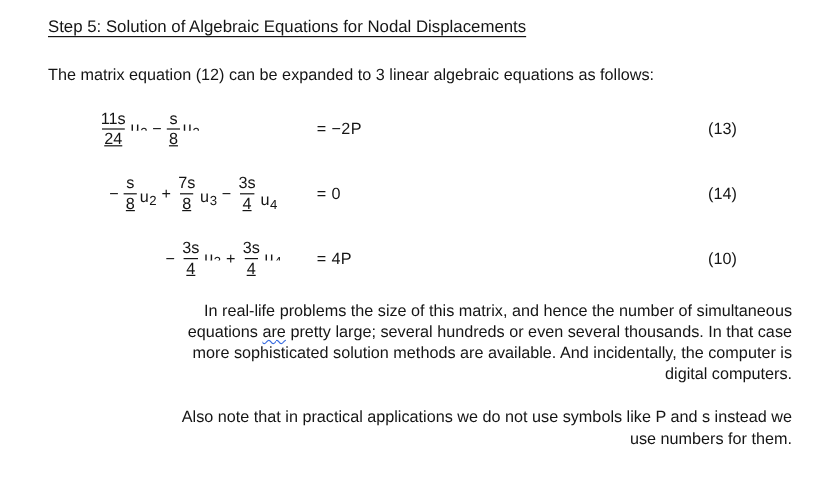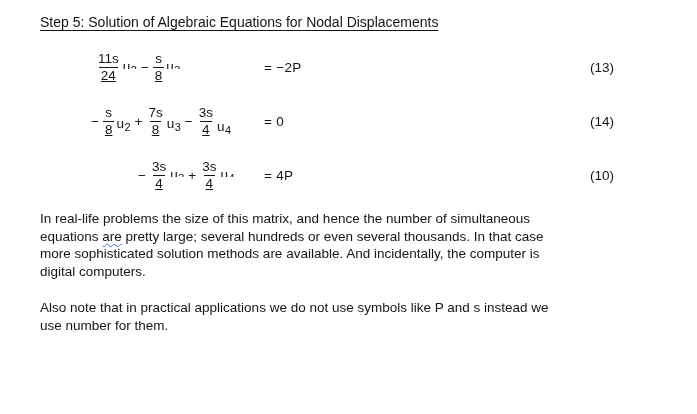--- a/index.html
+++ b/index.html
@@ -17,58 +17,59 @@
     white-space:nowrap;
   }
   .intro{margin-top:23px;font-size:13.5px;line-height:17px;white-space:nowrap;}
 
   
   .eqrow{position:relative;font-size:13.5px;}
   .eqrow.e13{margin-top:14px;height:44px;}
   .eqrow.e14{margin-top:8px;height:48px;}
   .eqrow.e15{margin-top:8px;height:44px;}
   .expr{position:absolute;top:0;height:100%;display:flex;align-items:center;}
-  .e13 .expr{left:55px;text-align:right;}
+  .e13 .expr{left:41px;text-align:right;}
   .e14 .expr{left:48px;}
   .e15 .expr{left:95px;}
   .rhs{position:absolute;left:224px;top:0;height:100%;display:flex;align-items:center;letter-spacing:0.3px;}
   .eqnum{position:absolute;left:550px;top:0;height:100%;display:flex;align-items:center;}
   .frac{display:inline-flex;flex-direction:column;align-items:center;line-height:16px;margin:0 1px;}
   .frac .fn{display:block;padding:0 2px;}
   .frac .fd{display:block;border-top:1px solid #151515;padding:0 2px;text-decoration:underline;}
   .op{margin:0 3px;}
   .uv{display:inline-flex;align-items:baseline;white-space:nowrap;}
   .sub{font-size:11px;position:relative;top:3px;margin-left:0.5px;}
   
   .uclip{display:inline-block;height:12px;overflow:hidden;transform:translateY(-4px);margin:0 1px;}
   .uclip .uv{display:inline-block;line-height:19px;}
   .shift2{transform:translateY(2px);margin:0 1px;}
   .shift5{transform:translateY(5px);margin:0 1px;}
 
   
   .para{font-size:13.5px;line-height:17.5px;}
   .para1{margin-top:13px;}
   .para2{margin-top:19px;}
-  .pline{white-space:nowrap;}
+  .pline{white-space:nowrap;text-align:right;}
   .squiggle{
     text-decoration-line:underline;
     text-decoration-style:wavy;
     text-decoration-color:#3d6fe0;
     text-decoration-thickness:1px;
     text-underline-offset:2px;
   }
 </style>
 </head>
 <body>
 
 <div class="page">
   <div class="content">
 
     <div class="title">Step 5: Solution of Algebraic Equations for Nodal Displacements</div>
 
+    <div class="intro">The matrix equation (12) can be expanded to 3 linear algebraic equations as follows:</div>
 
     <div class="eqrow e13">
       <div class="expr">
         <span class="frac">
             <span class="fn">11s</span>
             <span class="fd">24</span>
           </span>
         <span class="uclip"><span class="uv"><span>u</span><span class="sub">2</span></span></span>
         <span class="op">−</span>
         <span class="frac">
@@ -140,17 +141,17 @@
         <span>equations</span>
         <span class="squiggle">are</span>
         <span>pretty large; several hundreds or even several thousands. In that case</span>
       </div>
       <div class="pline">more sophisticated solution methods are available. And incidentally, the computer is</div>
       <div class="pline">digital computers.</div>
     </div>
 
     <div class="para para2">
       <div class="pline">Also note that in practical applications we do not use symbols like P and s instead we</div>
-      <div class="pline">use number for them.</div>
+      <div class="pline">use numbers for them.</div>
     </div>
 
   </div>
 </div>
 
 </body></html>

